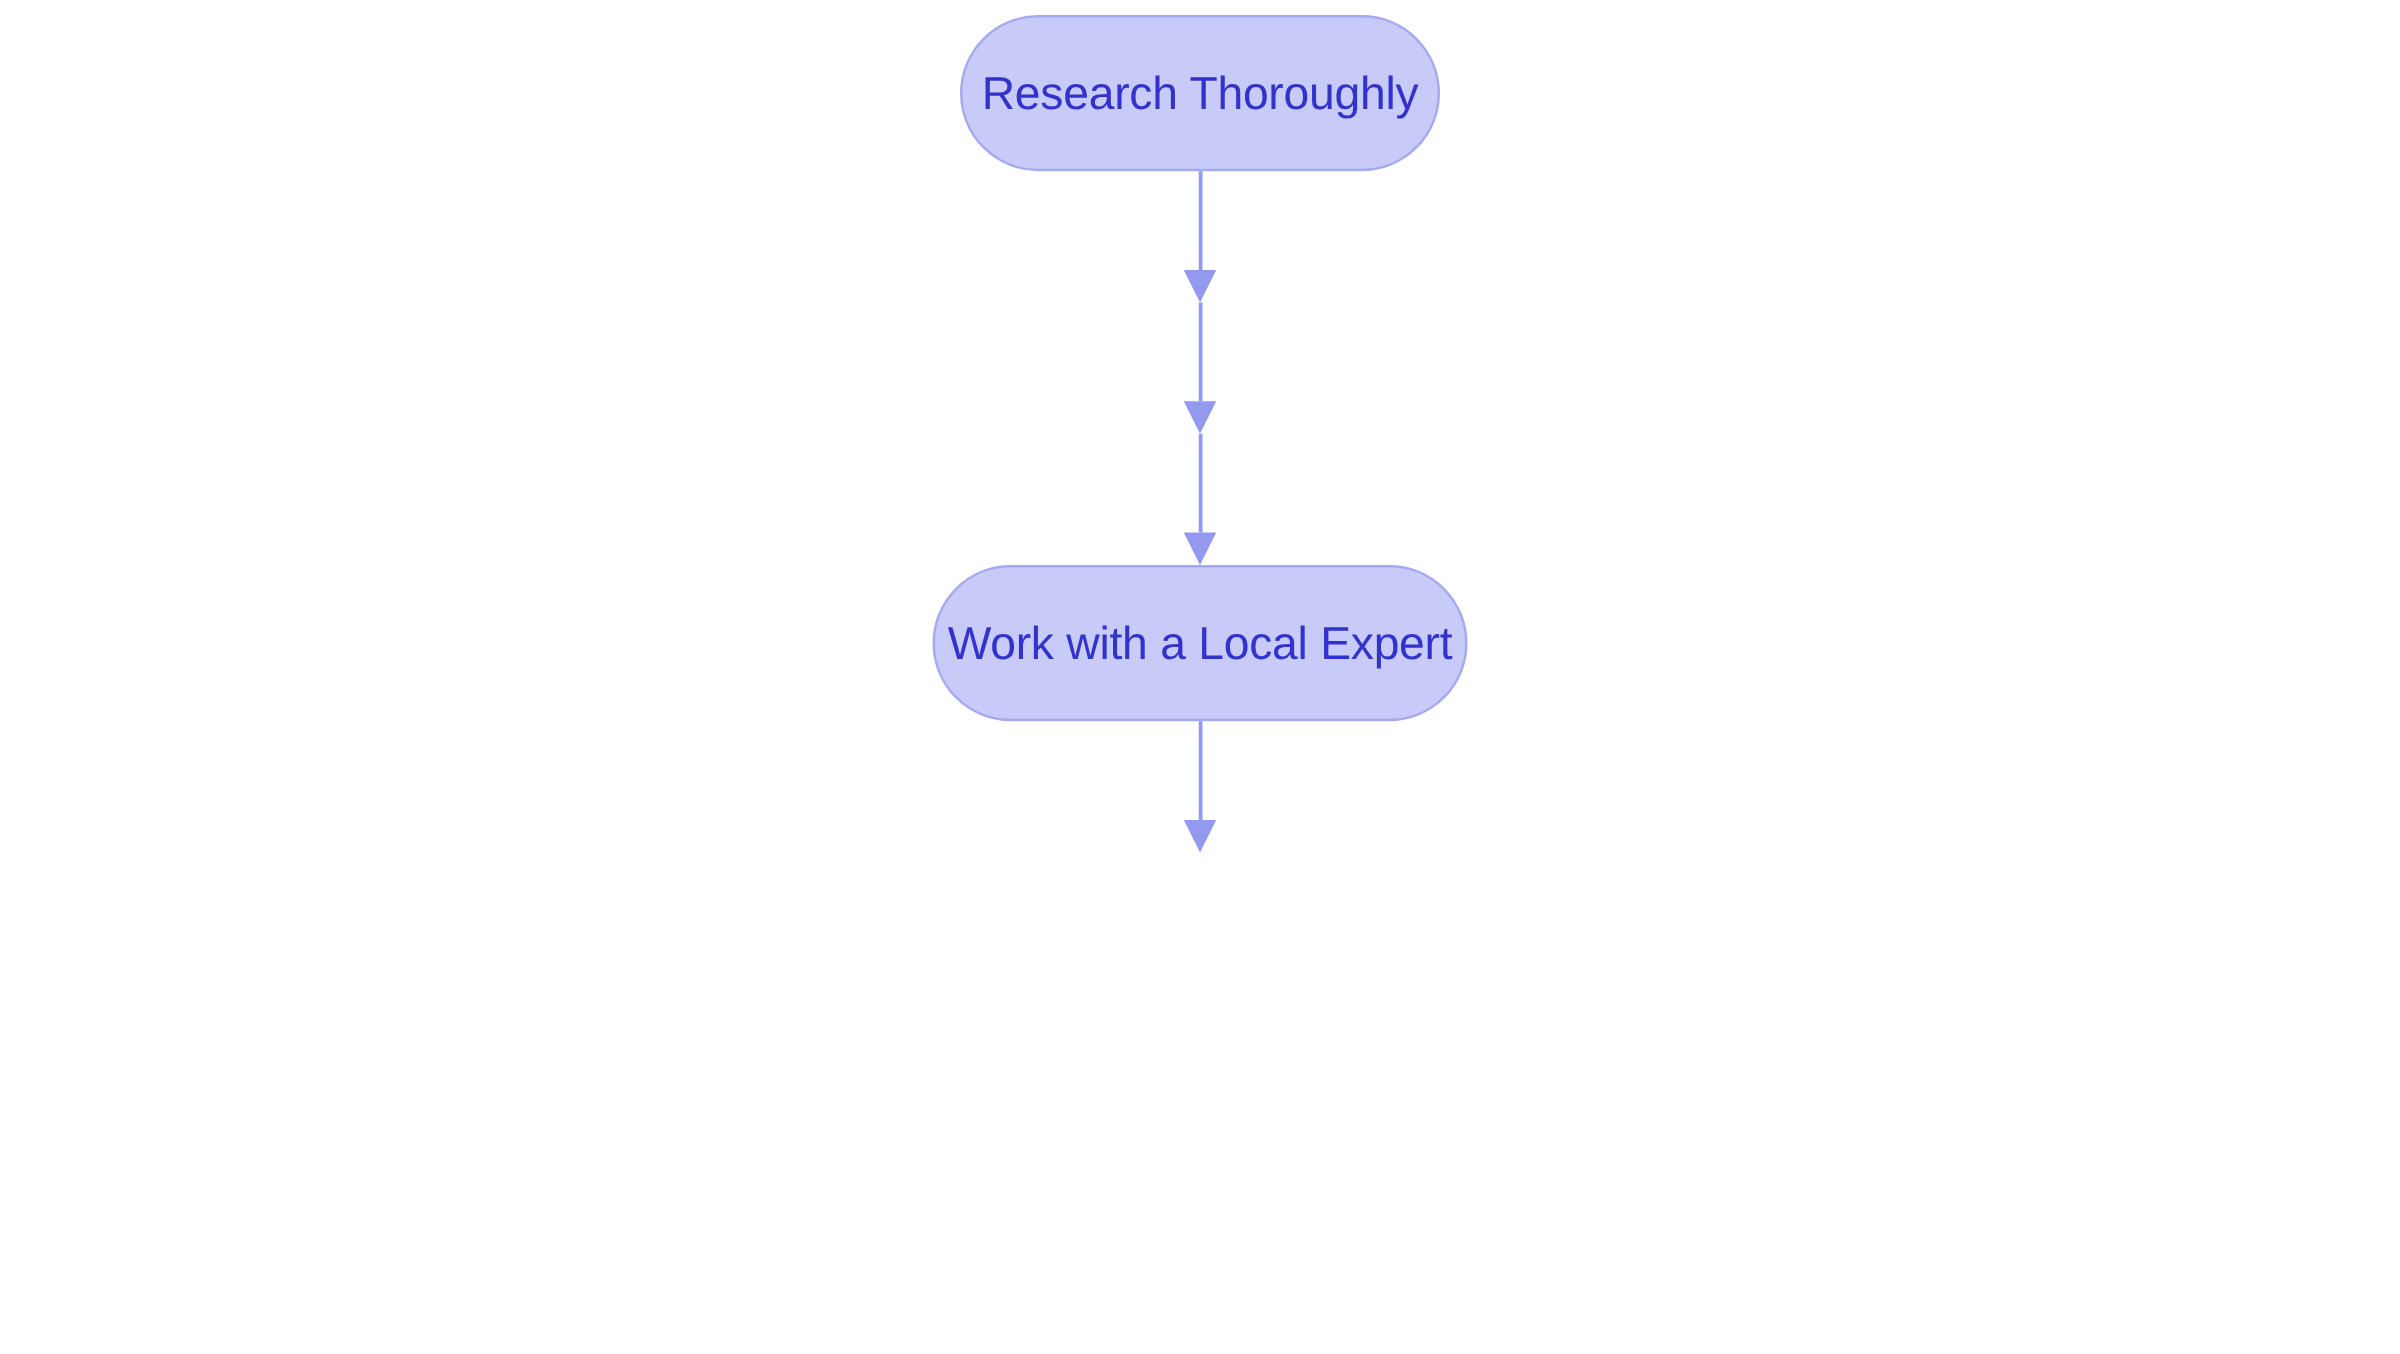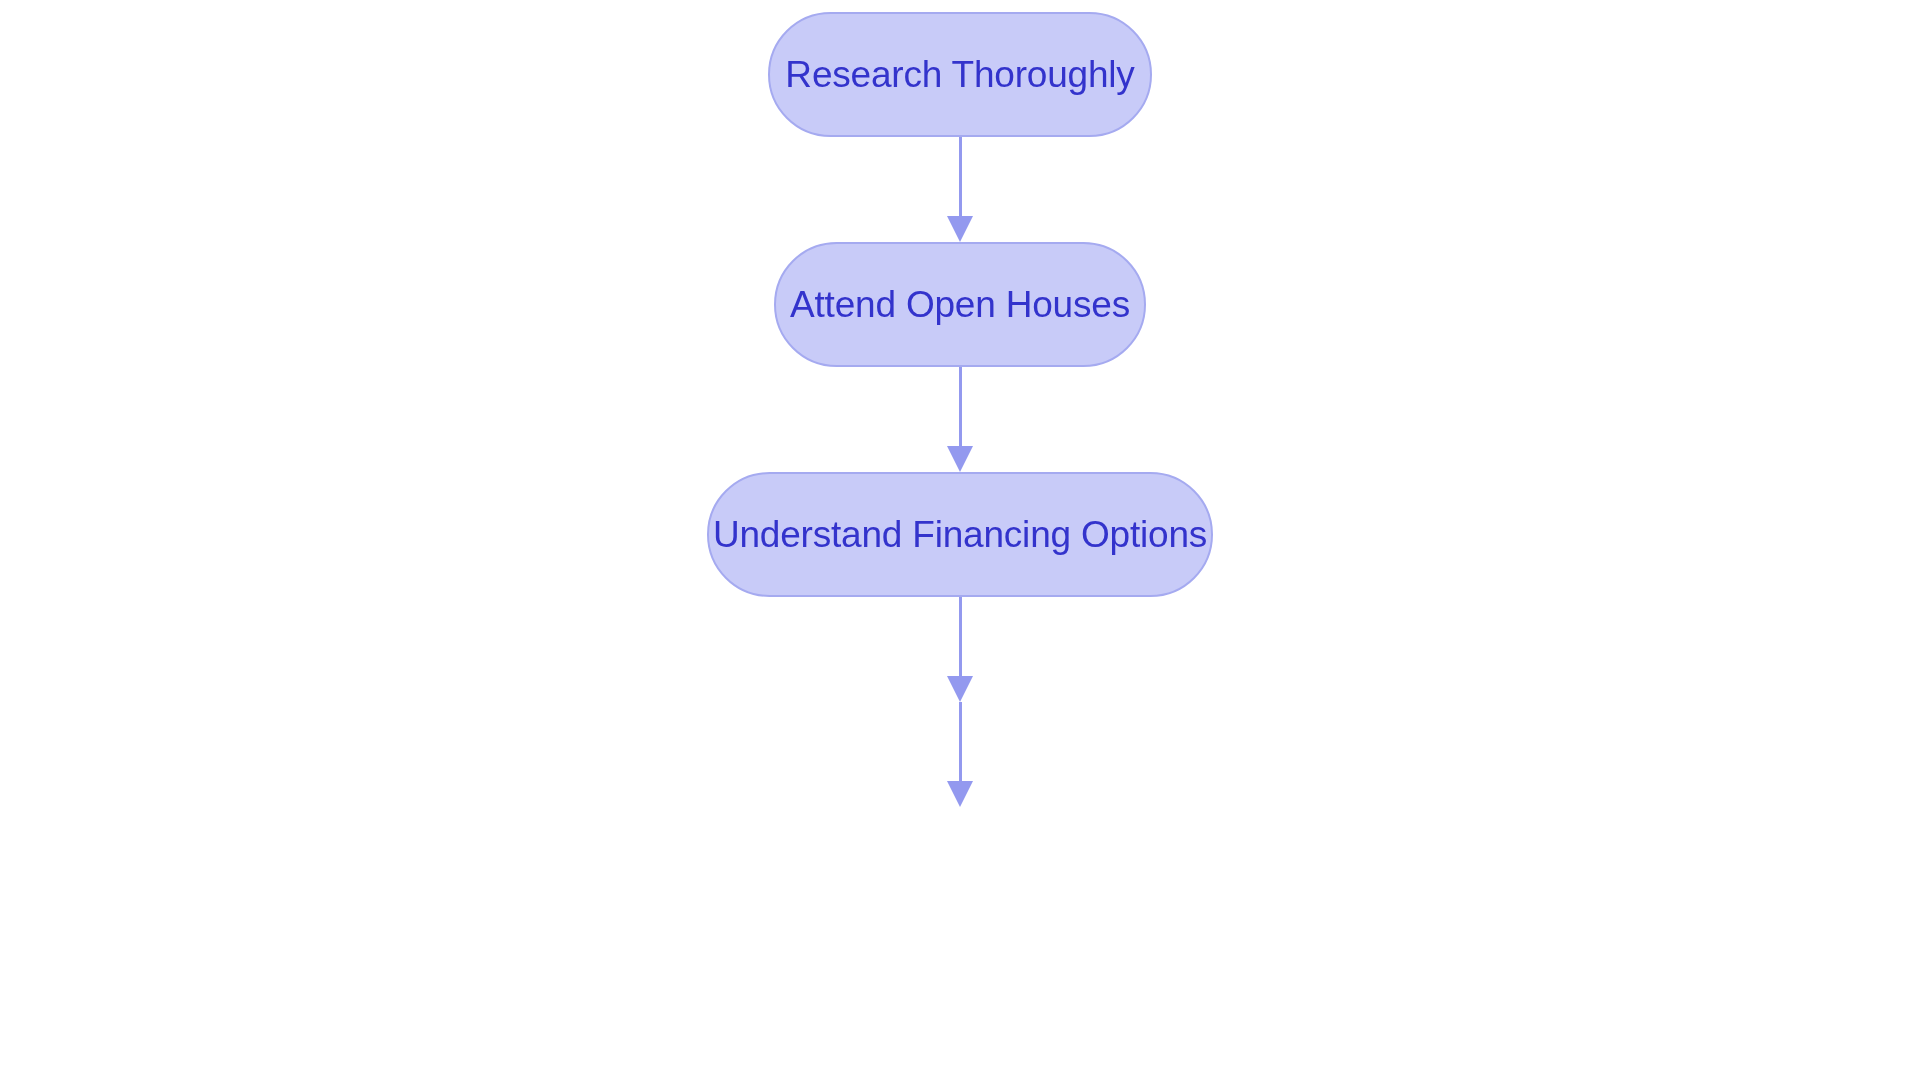--- a/index.html
+++ b/index.html
@@ -89,38 +89,35 @@
 
   <div class="flow-node node-w-1">
     <span class="flow-node-label">Research Thoroughly</span>
   </div>
 
   <div class="flow-connector">
     <div class="connector-stem"></div>
     <div class="connector-arrowhead"></div>
   </div>
 
-  <div class="flow-node node-w-2">
-    <span class="flow-node-label">Attend Open Houses</span>
-  </div>
-
-  <div class="flow-connector">
-    <div class="connector-stem"></div>
-    <div class="connector-arrowhead"></div>
-  </div>
-
-  <div class="flow-node node-w-3">
-    <span class="flow-node-label">Understand Financing Options</span>
-  </div>
 
   <div class="flow-connector">
     <div class="connector-stem"></div>
     <div class="connector-arrowhead"></div>
   </div>
 
 
   <div class="flow-connector">
     <div class="connector-stem"></div>
     <div class="connector-arrowhead"></div>
   </div>
 
+  <div class="flow-node node-w-4">
+    <span class="flow-node-label">Work with a Local Expert</span>
+  </div>
+
+  <div class="flow-connector">
+    <div class="connector-stem"></div>
+    <div class="connector-arrowhead"></div>
+  </div>
+
 
 </div>
 
 </body></html>

